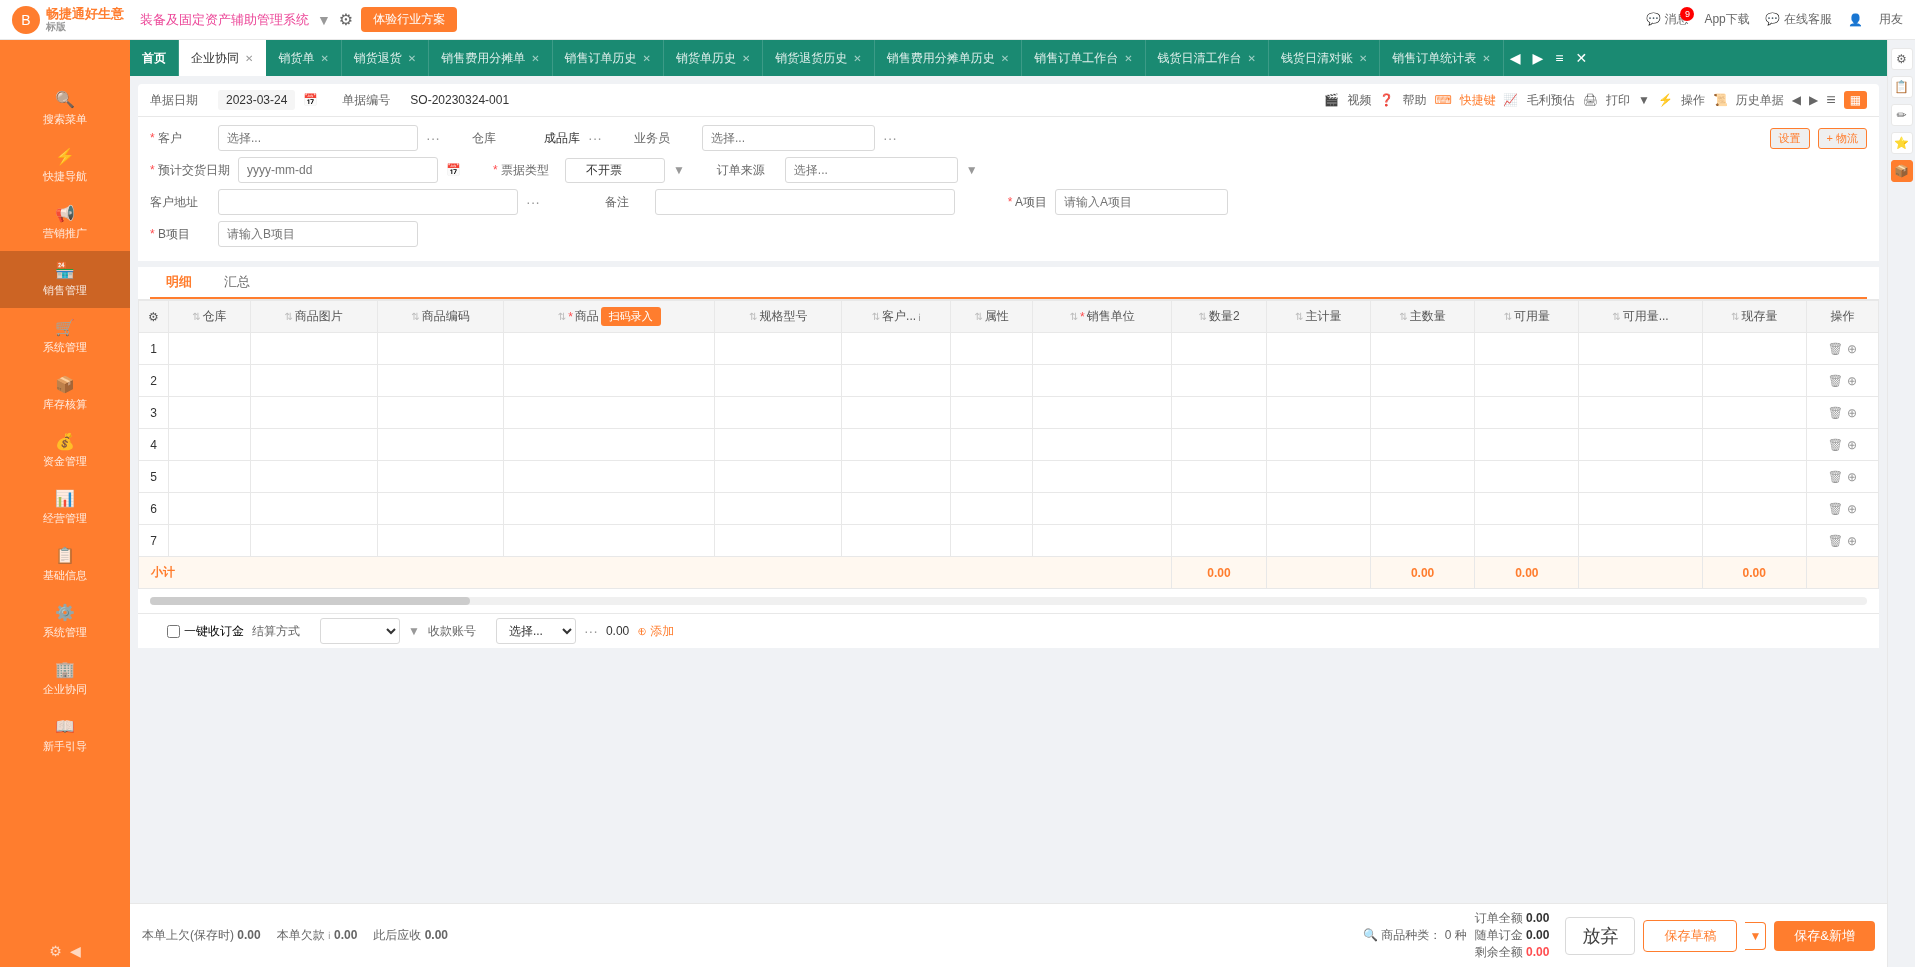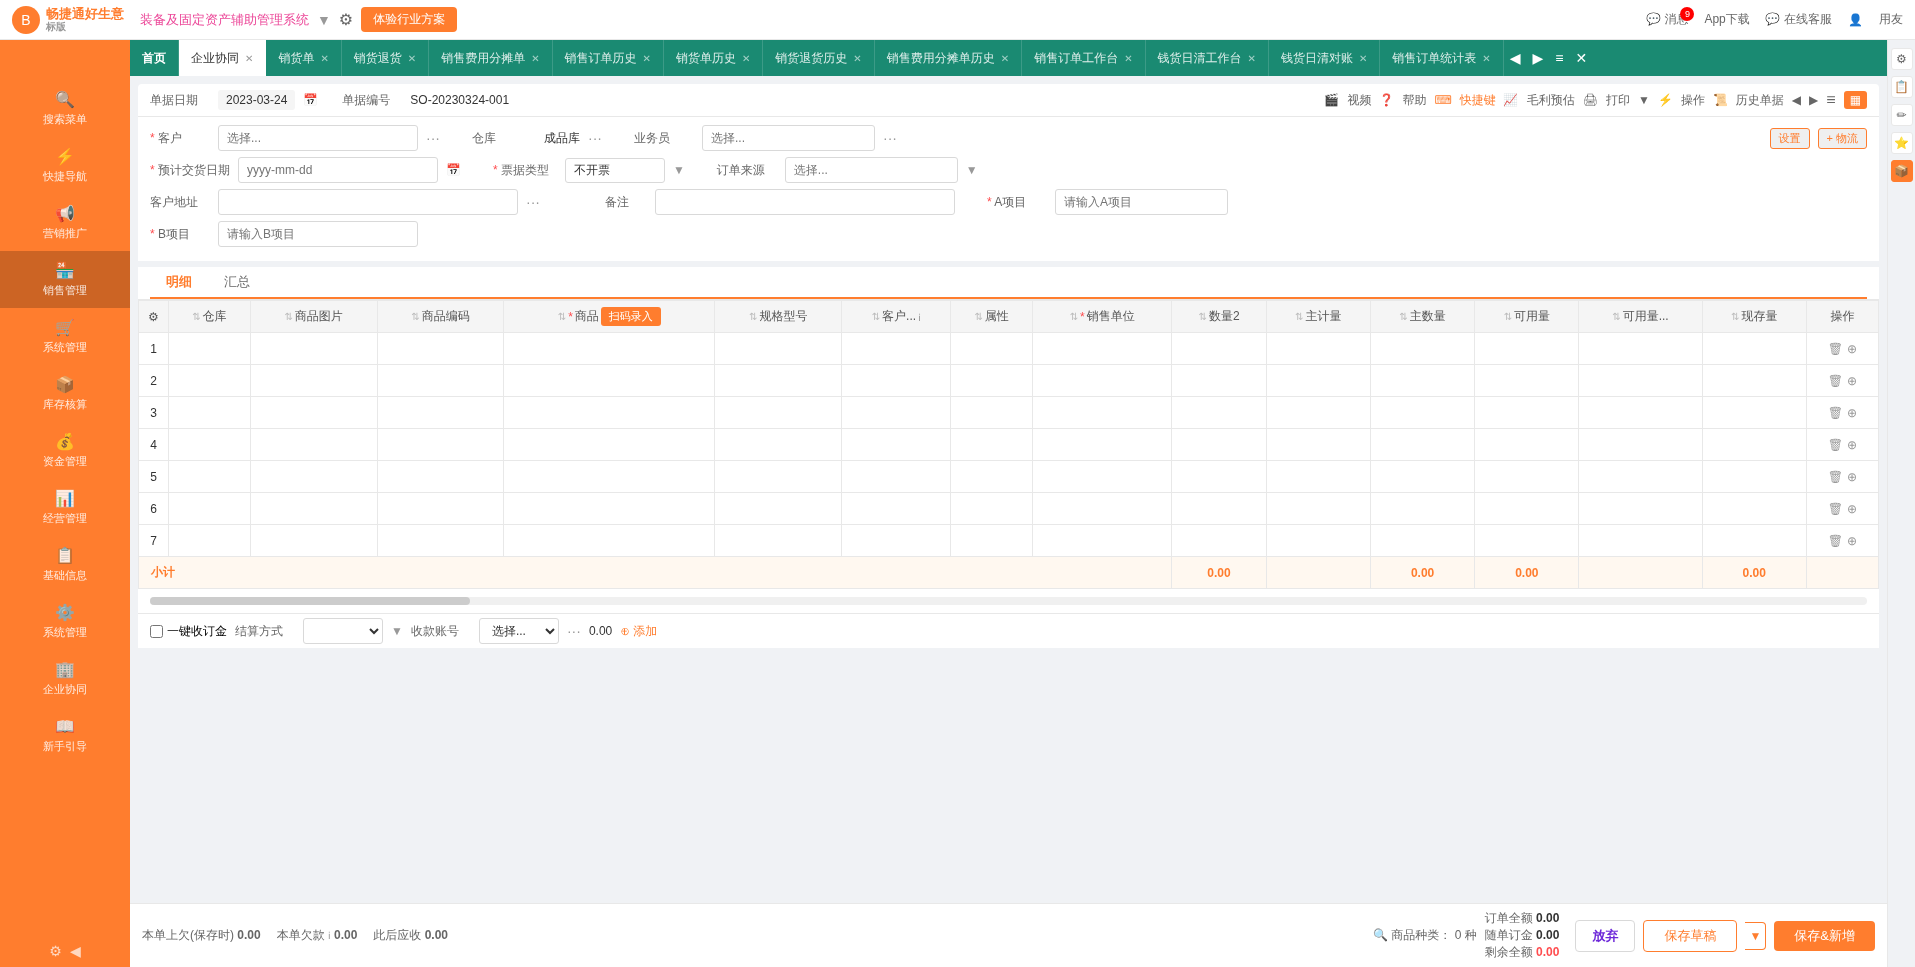--- a/index.html
+++ b/index.html
@@ -71,26 +71,26 @@
     .scan-btn { background: #ff7d2e; color: white; border: none; padding: 2px 8px; border-radius: 3px; font-size: 11px; cursor: pointer; white-space: nowrap; }
 
     
     .summary-row td { background: #fff8f0 !important; font-weight: bold; color: #ff7d2e; }
 
     
     .footer-bar { background: #fff; border-top: 1px solid #e8e8e8; padding: 6px 12px; display: flex; align-items: center; justify-content: space-between; }
     .footer-left { display: flex; gap: 16px; font-size: 12px; color: #666; }
     .footer-right { display: flex; align-items: center; gap: 8px; }
     .save-btn { background: #ff7d2e; color: white; border: none; padding: 6px 20px; border-radius: 4px; cursor: pointer; font-size: 13px; }
-    .save-btn-outline { background: #fff; color: #6d28d9; border: 1px solid #d9d9d9; padding: 6px 16px; border-radius: 4px; cursor: pointer; font-size: 13px; font-weight: bold; }
+    .save-btn-outline { background: #fff; color: #404040; border: 1px solid #d9d9d9; padding: 6px 16px; border-radius: 4px; cursor: pointer; font-size: 18px; }
     .order-summary { text-align: right; font-size: 12px; color: #666; margin-right: 8px; }
     .order-summary .amount { color: #333; font-weight: bold; }
 
     
-    .payment-bar { background: #fff; border-top: 1px solid #e8e8e8; padding: 4px 12px; display: flex; align-items: center; gap: 8px; font-size: 12px; }
+    .payment-bar { background: #fff; border-top: 1px solid #e8e8e8; padding: 4px 29px; display: flex; align-items: center; gap: 8px; font-size: 12px; }
     .checkbox-label { display: flex; align-items: center; gap: 4px; cursor: pointer; }
     .add-link { color: #ff7d2e; cursor: pointer; }
 
     
     .right-panel { width: 28px; background: #f0f2f5; border-left: 1px solid #e8e8e8; display: flex; flex-direction: column; align-items: center; padding-top: 8px; gap: 6px; }
     .right-panel-btn { width: 22px; height: 22px; display: flex; align-items: center; justify-content: center; background: #fff; border: 1px solid #e8e8e8; border-radius: 3px; cursor: pointer; font-size: 12px; color: #666; }
 
     .header-actions { display: flex; align-items: center; gap: 8px; font-size: 12px; color: #666; }
     .orange-text { color: #ff7d2e; }
     .scrollbar-track { height: 8px; background: #f0f0f0; border-radius: 4px; margin: 4px 0; }
@@ -301,34 +301,34 @@
               <button class="settings-btn">设置</button>
               <button class="add-item-btn">+ 物流</button>
             </div>
           </div>
 
           <div class="form-row">
             <span class="form-label required">预计交货日期</span>
             <input class="form-input form-input-wide" type="text" placeholder="yyyy-mm-dd" style="">
             <span style="color:#999;cursor:pointer;">📅</span>
             <span style="margin-left:24px;" class="form-label required">票据类型</span>
-            <span style="font-size:12px;color:#333;margin-left:4px;border:1px solid #d9d9d9;padding:3px 8px;border-radius:3px;min-width:100px;display:inline-block;">不开票</span>
+            <span style="font-size:12px;color:#333;margin-left:4px;border:1px solid #d9d9d9;padding:3px 20px;border-radius:3px;min-width:100px;display:inline-block;">不开票</span>
             <span style="cursor:pointer;color:#999;">▼</span>
             <span style="margin-left:24px;" class="form-label">订单来源</span>
             <input class="form-input form-input-medium placeholder" type="text" placeholder="选择..." style="">
             <span style="cursor:pointer;color:#999;">▼</span>
           </div>
 
           <div class="form-row">
             <span class="form-label">客户地址</span>
             <input class="form-input" type="text" style="min-width: 300px;">
             <span class="dotdot">···</span>
             <span style="margin-left:39px;text-align:center;" class="form-label">备注</span>
             <input class="form-input" type="text" style="min-width: 300px;">
-            <span style="margin-left:24px;" class="form-label required">A项目</span>
+            <span style="margin-left:24px;text-align:right;" class="form-label required">A项目</span>
             <input class="form-input form-input-medium" type="text" placeholder="请输入A项目" style="">
           </div>
 
           <div class="form-row">
             <span class="form-label required">B项目</span>
             <input class="form-input form-input-wide" type="text" placeholder="请输入B项目" style="">
           </div>
         </div>
 
         <div style="background:#fff;padding:0 12px;border-bottom:1px solid #e8e8e8;">

